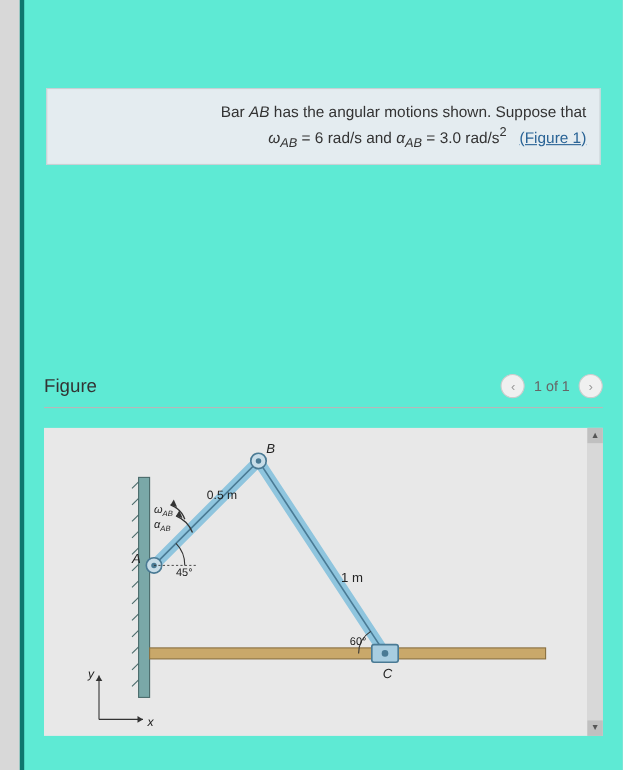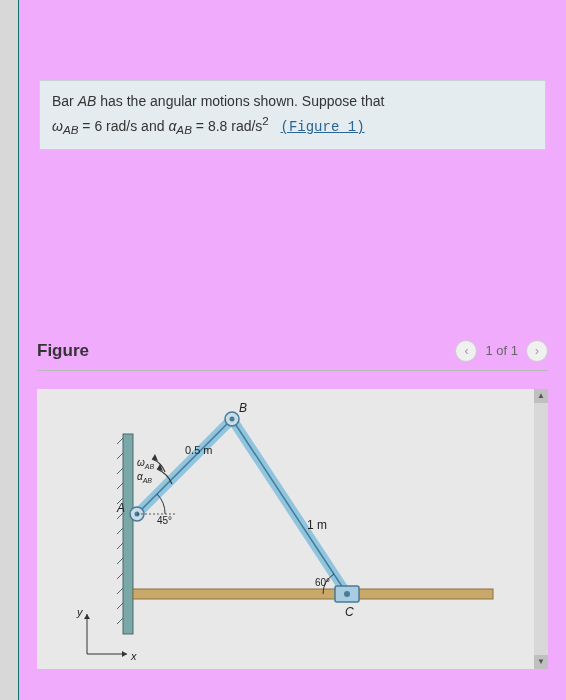--- a/index.html
+++ b/index.html
@@ -10,47 +10,47 @@
       font-family: Arial, sans-serif;
       position: relative;
       overflow: hidden;
     }
     .page {
       position: absolute;
       left: 18px;
       top: 0;
       right: 0;
       bottom: 0;
-      background: #f0abfc;
-      border-left: 1px solid #0f766e;
+      background: #5eead4;
+      border-left: 4px solid #0f766e;
+      text-align: right;
     }
     .problem-statement {
       margin: 80px 20px 0 20px;
       padding: 10px 12px;
       background: #e4ecf0;
       border: 1px solid #c8d0d4;
       font-size: 14px;
       color: #333;
       line-height: 1.5;
     }
     .problem-statement .fig-link {
       color: #2a6496;
       text-decoration: underline;
       cursor: pointer;
-      font-family: Liberation Mono, monospace;
     }
     .figure-header {
       display: flex;
       justify-content: space-between;
       align-items: center;
       margin: 190px 18px 0 18px;
     }
     .figure-title {
       font-size: 17px;
-      font-weight: bold;
+      font-weight: normal;
       color: #333;
     }
     .pager {
       display: flex;
       align-items: center;
       gap: 8px;
       font-size: 13px;
       color: #666;
     }
     .pager-btn {
@@ -104,21 +104,21 @@
       top: 5px;
     }
   </style>
 </head>
 <body>
 
 <div class="page">
 
   <div class="problem-statement">
     <span>Bar </span><i>AB</i><span> has the angular motions shown. Suppose that</span><br>
-    <i>ω</i><sub><i>AB</i></sub><span> = 6 rad/s and </span><i>α</i><sub><i>AB</i></sub><span> = 8.8 rad/s</span><sup>2</sup>
+    <i>ω</i><sub><i>AB</i></sub><span> = 6 rad/s and </span><i>α</i><sub><i>AB</i></sub><span> = 3.0 rad/s</span><sup>2</sup>
     &nbsp;&nbsp;<span class="fig-link">(Figure 1)</span>
   </div>
 
   <div class="figure-header">
     <div class="figure-title">Figure</div>
     <div class="pager">
       <div class="pager-btn">‹</div>
       <span>1 of 1</span>
       <div class="pager-btn">›</div>
     </div>

